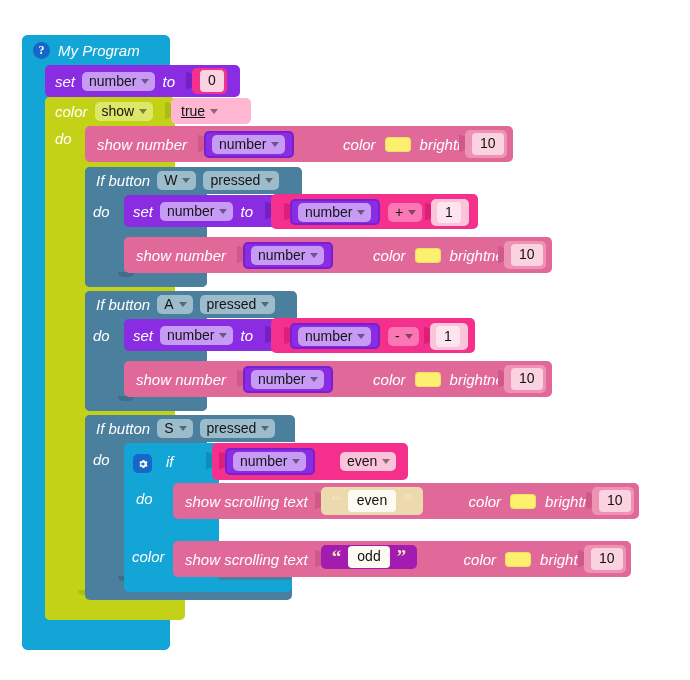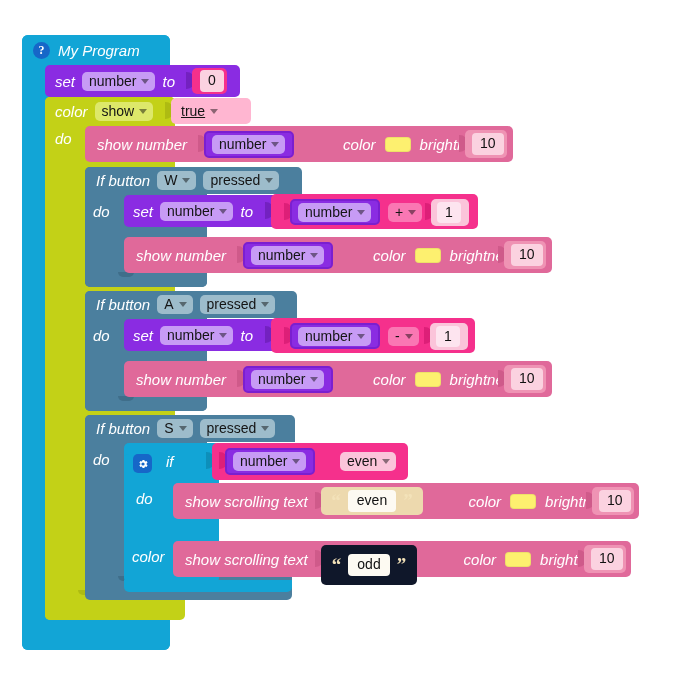--- a/index.html
+++ b/index.html
@@ -319,21 +319,21 @@
     <span class="num">10</span>
   </div>
 
   <div class="blk" style="left:173px;top:541px;width:458px;height:36px;background:#e0699a;border-radius:5px;display:flex;align-items:center;gap:9px;padding-left:12px;">
     <span class="rowtxt">show scrolling text</span>
     <span class="rowtxt" style="margin-left:147px;">color</span>
     <span class="swatch"></span>
     <span class="rowtxt">brightness</span>
   </div>
   <div class="socket" style="left:315px;top:550px;background:#cf5a8a;"></div>
-  <div class="reporter" style="left:321px;top:545px;width:96px;height:40px;background:#0f172a;justify-content:center;gap:7px;">
+  <div class="reporter" style="left:321px;top:545px;width:96px;height:24px;background:#a21caf;justify-content:center;gap:7px;">
     <span class="quote">“</span>
     <span class="txtfield">odd</span>
     <span class="quote">”</span>
   </div>
   <div class="socket" style="left:578px;top:550px;background:#cf5a8a;"></div>
   <div class="reporter" style="left:584px;top:545px;width:42px;height:28px;background:#ef93b4;padding-left:7px;">
     <span class="num">10</span>
   </div>
 
   <div class="blk" style="left:124px;top:580px;width:168px;height:12px;background:#12a5d6;border-radius:0 0 5px 5px;"></div>

